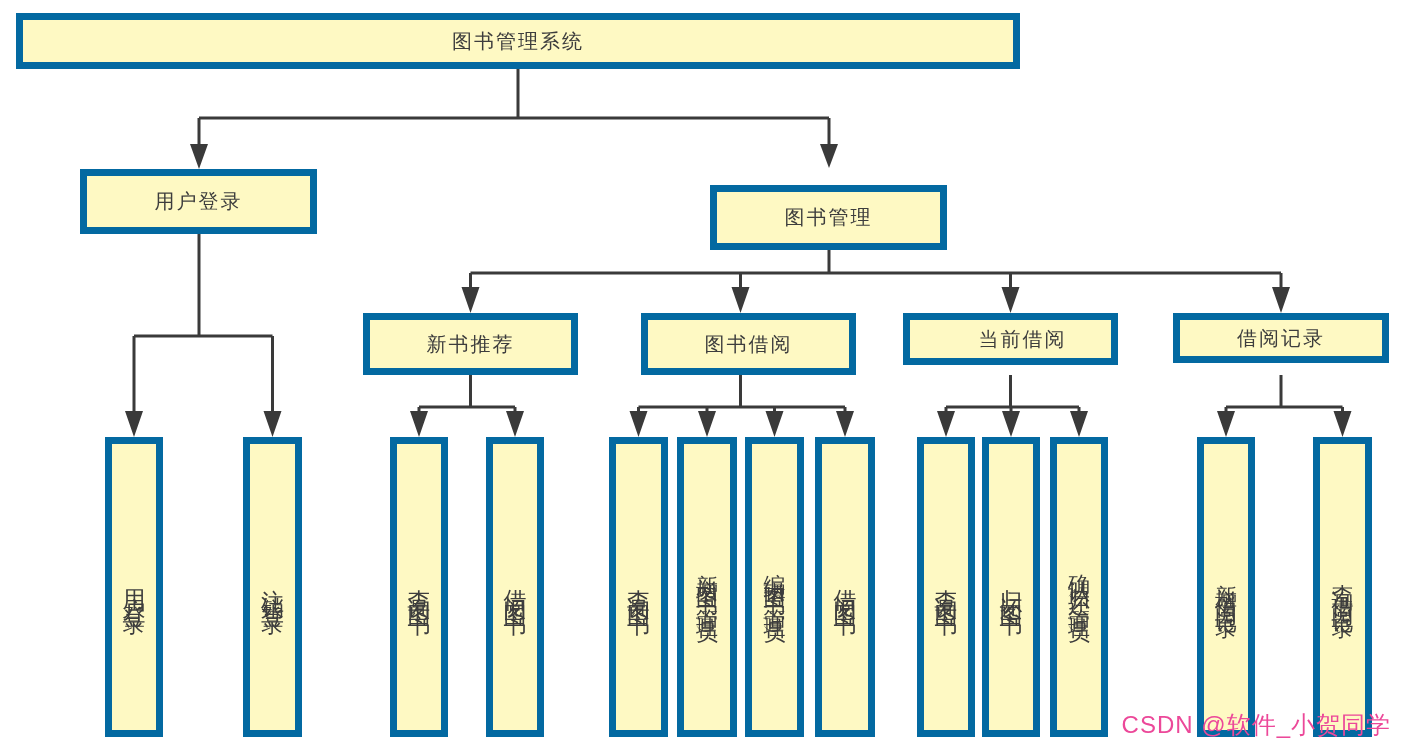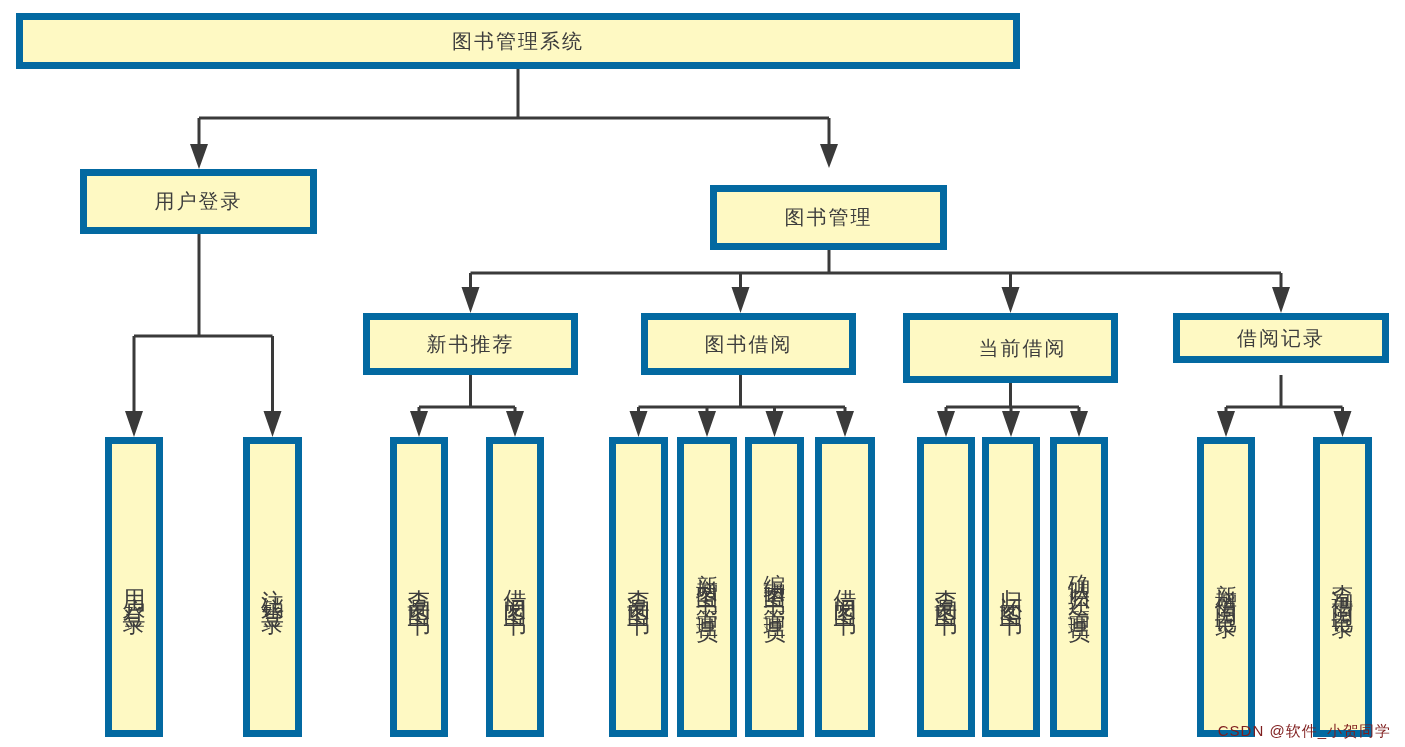--- a/index.html
+++ b/index.html
@@ -46,22 +46,22 @@
     color: #3d3d3d;
   }
   .leaf.long span {
     font-size: 22px;
     letter-spacing: 7px;
   }
   .watermark {
     position: absolute;
     right: 14px;
     bottom: 6px;
-    font-size: 15px;
-    color: #7f1d1d;
+    font-size: 24px;
+    color: #ec4899;
     letter-spacing: 1px;
     white-space: nowrap;
   }
 </style>
 </head>
 <body>
 
 <div class="canvas">
 
   <svg class="links" viewBox="0 0 1405 747" xmlns="http://www.w3.org/2000/svg">
@@ -102,21 +102,21 @@
       M1333.5,411 L1351.5,411 L1342.5,437 Z"></path>
   </svg>
 
   <div class="box hbox" style="left:16px; top:13px; width:1004px; height:56px;">图书管理系统</div>
 
   <div class="box hbox" style="left:80px; top:169px; width:237px; height:65px;">用户登录</div>
   <div class="box hbox" style="left:710px; top:168px; width:237px; height:65px;margin-top:17px;">图书管理</div>
 
   <div class="box hbox" style="left:363px; top:313px; width:215px; height:62px;text-align:center;">新书推荐</div>
   <div class="box hbox" style="left:633px; top:313px; width:215px; height:62px;margin-left:8px;">图书借阅</div>
-  <div class="box hbox" style="left:903px; top:313px; width:215px; height:70px;padding-left:24px;">当前借阅</div>
+  <div class="box hbox" style="left:903px; top:313px; width:215px; height:52px;padding-left:24px;">当前借阅</div>
   <div class="box hbox" style="left:1173px; top:313px; width:216px; height:50px;">借阅记录</div>
 
   <div class="box leaf" style="left:105px; top:437px; width:58px; height:300px;">
     <span>用户登录</span>
   </div>
   <div class="box leaf" style="left:243px; top:437px; width:59px; height:300px;">
     <span>注销登录</span>
   </div>
 
   <div class="box leaf" style="left:390px; top:437px; width:58px; height:300px;">

